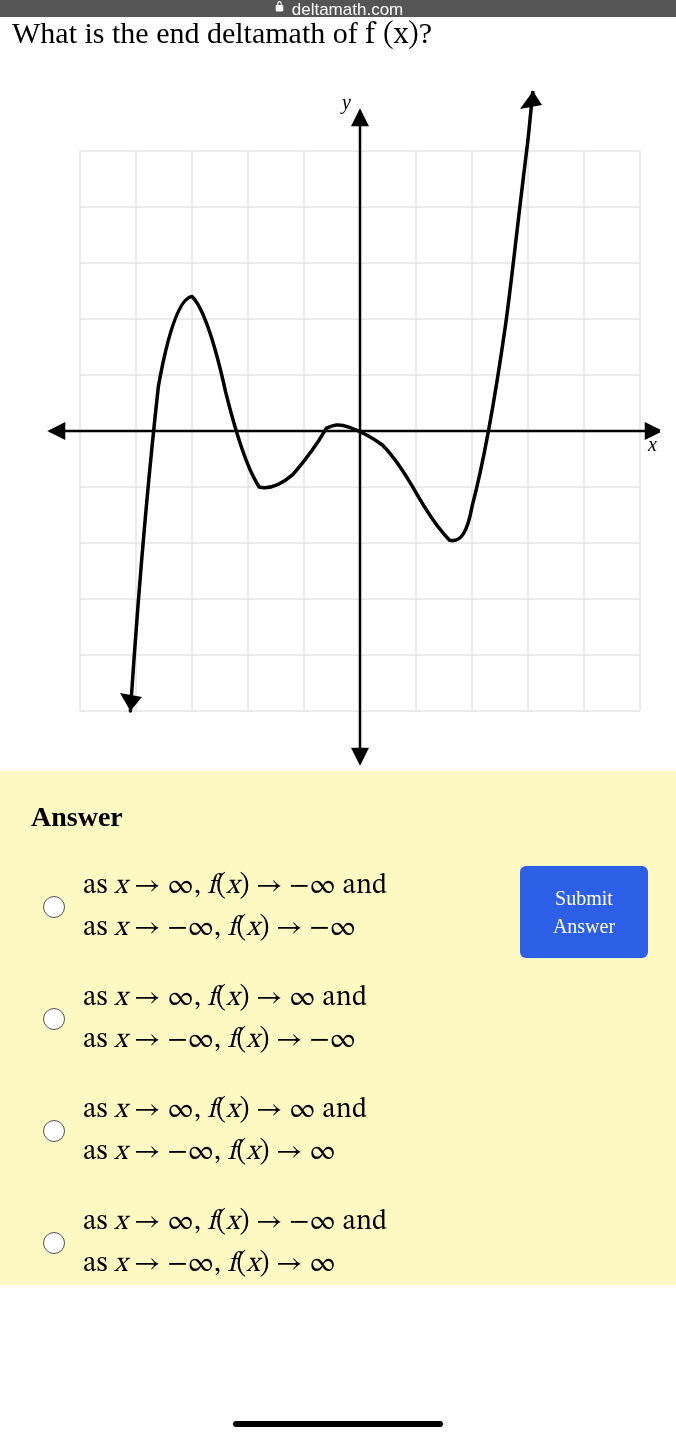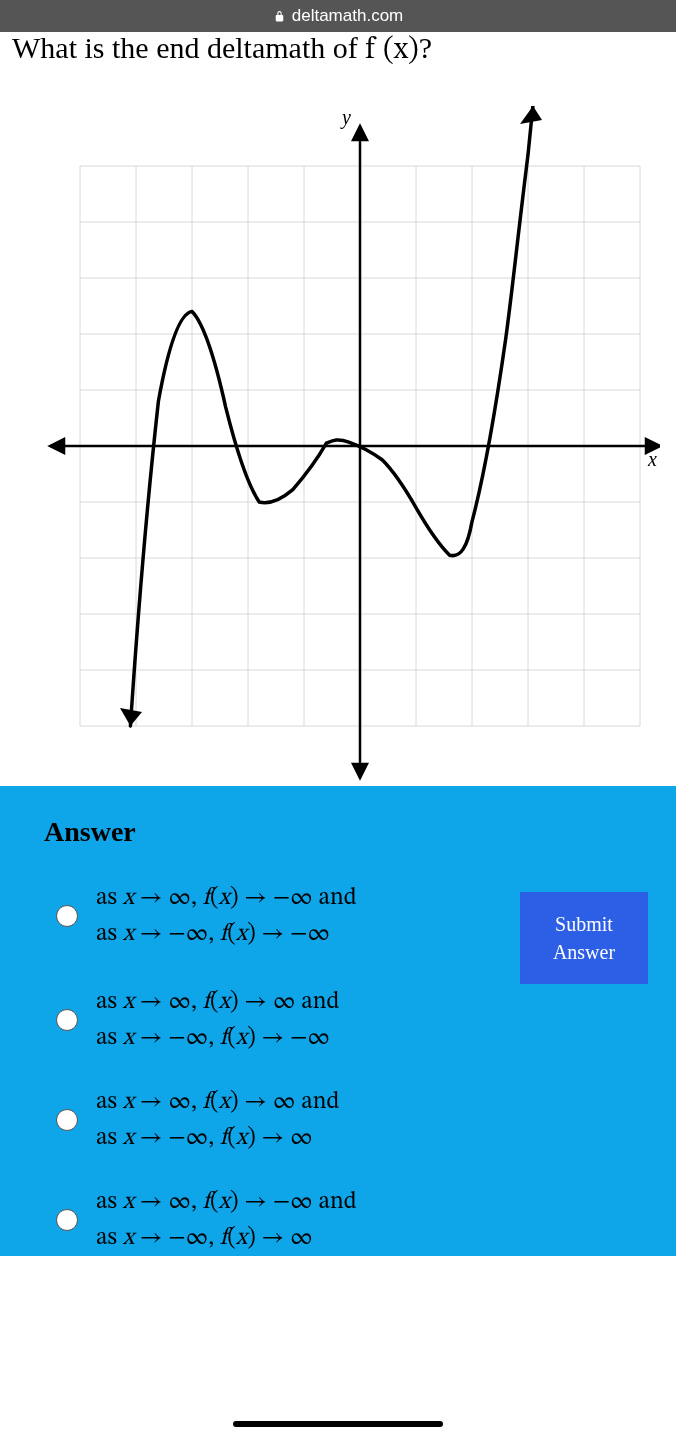--- a/index.html
+++ b/index.html
@@ -7,23 +7,22 @@
       font-family: Georgia, 'Times New Roman', serif;
       background: #fff;
       width: 676px;
       height: 1435px;
       overflow: hidden;
       position: relative;
     }
     .status-bar {
       background: #555555;
       color: #fff;
-      height: 32px;
+      height: 17px;
       display: flex;
-      align-items: center;
       justify-content: center;
       font-family: -apple-system, BlinkMacSystemFont, 'Segoe UI', sans-serif;
       font-size: 17px;
       font-weight: 500;
       gap: 6px;
     }
     .lock-icon {
       width: 13px;
       height: 13px;
     }
@@ -42,22 +41,22 @@
       width: 676px;
       height: 700px;
       background: #fff;
     }
     .graph-svg {
       position: absolute;
       left: 40px;
       top: 30px;
     }
     .answer-section {
-      background: #0ea5e9;
-      padding: 30px 28px 0 44px;
+      background: #fef9c3;
+      padding: 30px 28px 0 31px;
       margin-top: 10px;
     }
     .answer-heading {
       font-family: Georgia, 'Times New Roman', serif;
       font-size: 28px;
       font-weight: bold;
       margin-bottom: 32px;
     }
     .options-row {
       display: flex;
@@ -77,38 +76,38 @@
     .radio {
       width: 22px;
       height: 22px;
       border: 1.5px solid #555;
       border-radius: 50%;
       flex-shrink: 0;
       background: #fff;
     }
     .option-text {
       font-family: 'STIX Two Math', Georgia, serif;
-      font-size: 24px;
+      font-size: 28px;
       line-height: 1.5;
     }
     .option-text .mi { font-style: italic; }
     .submit-btn {
       background: #2d5ee6;
       color: #fff;
       border: none;
       padding: 18px 24px;
       font-family: Georgia, serif;
       font-size: 20px;
       text-align: center;
       line-height: 1.4;
       cursor: pointer;
-      border-radius: 0;
+      border-radius: 6px;
       flex-shrink: 0;
       width: 128px;
-      margin-top: 12px;
+      margin-top: 1px;
     }
     .home-indicator {
       position: absolute;
       bottom: 8px;
       left: 50%;
       transform: translateX(-50%);
       width: 210px;
       height: 6px;
       background: #000;
       border-radius: 3px;

